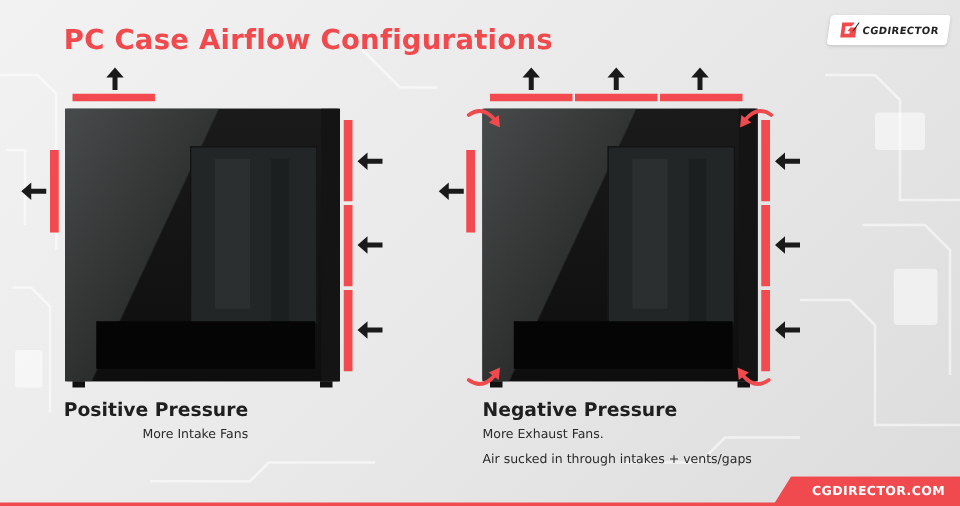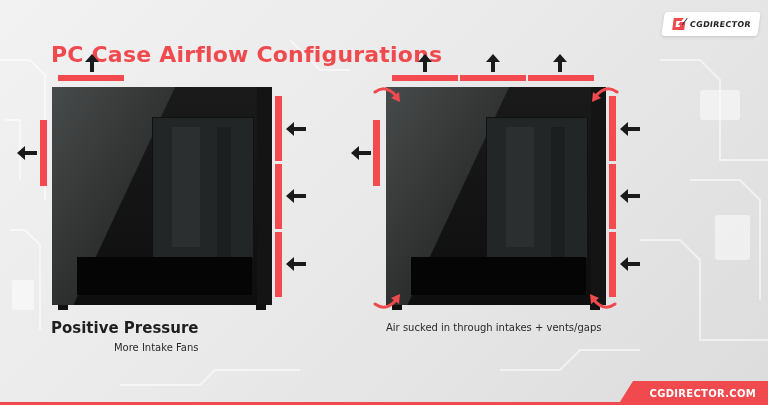--- a/index.html
+++ b/index.html
@@ -6,21 +6,20 @@
   body {
     width: 768px; height: 405px; overflow: hidden; position: relative;
     background: linear-gradient(135deg, #f2f2f2 0%, #e9e9e9 50%, #dcdcdc 100%);
     font-family: "Liberation Sans", "DejaVu Sans", sans-serif;
   }
   .circuit { position: absolute; inset: 0; pointer-events: none; }
   .title {
     position: absolute; left: 51px; top: 20px;
     font-size: 22px; font-weight: bold; color: #f04a4e; letter-spacing: 0.2px;
     font-family: "DejaVu Sans", sans-serif;
-    margin-top: 22px;
   }
   .logo {
     position: absolute; left: 663px; top: 12px; width: 96px; height: 24px;
     background: #ffffff; border-radius: 3px; transform: skewX(-8deg);
     box-shadow: 0 1px 3px rgba(0,0,0,0.15);
     display: flex; align-items: center; justify-content: center; gap: 3px;
   }
   .logo-mark { width: 16px; height: 14px; position: relative; }
   .logo-text { font-size: 8px; font-weight: bold; color: #222; letter-spacing: 0.3px; font-family: "DejaVu Sans", sans-serif; }
 
@@ -185,20 +184,22 @@
   <svg class="arrow" style="left:372px;top:288px;" width="34" height="24" viewBox="0 0 34 24">
     <path d="M3 16 Q14 24 24 12" stroke="#f04a4e" stroke-width="3" fill="none" stroke-linecap="round"></path>
     <path d="M28 6 L19 10 L27 16 Z" fill="#f04a4e"></path>
   </svg>
   <svg class="arrow" style="left:584px;top:288px;" width="34" height="24" viewBox="0 0 34 24">
     <path d="M31 16 Q20 24 10 12" stroke="#f04a4e" stroke-width="3" fill="none" stroke-linecap="round"></path>
     <path d="M6 6 L15 10 L7 16 Z" fill="#f04a4e"></path>
   </svg>
 
   <div class="caption" style="left:386px;top:318px;">
+    <div class="heading">Negative Pressure</div>
+    <div class="line">More Exhaust Fans.</div>
     <div class="line">Air sucked in through intakes + vents/gaps</div>
   </div>
 </div>
 
 <div class="bottom-strip"></div>
 <div class="badge">
   <span>CGDIRECTOR.COM</span>
 </div>
 
 </body></html>

